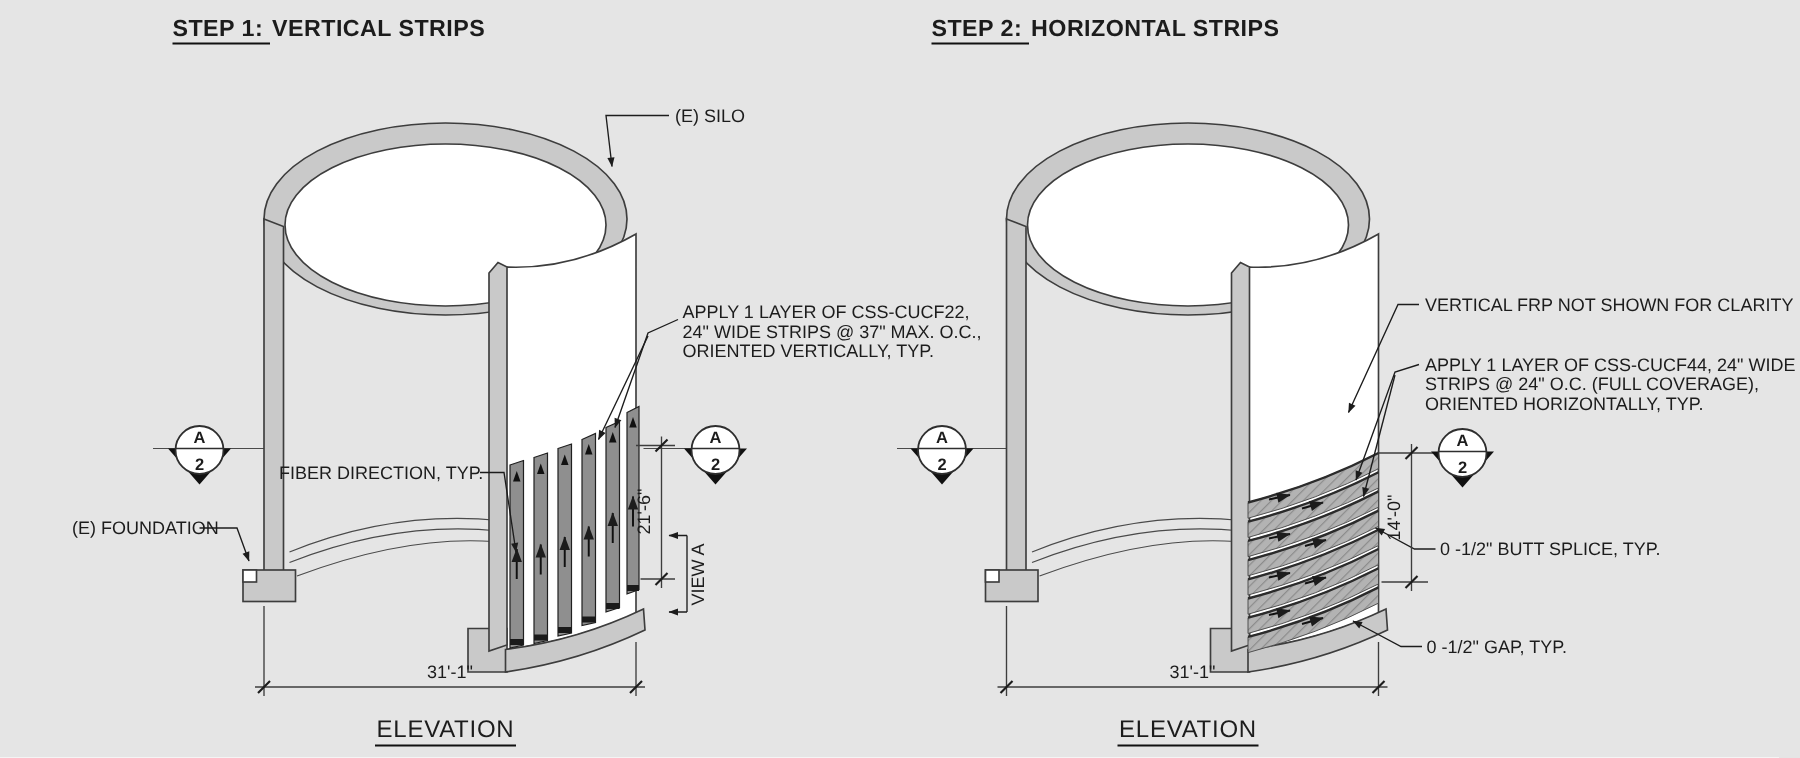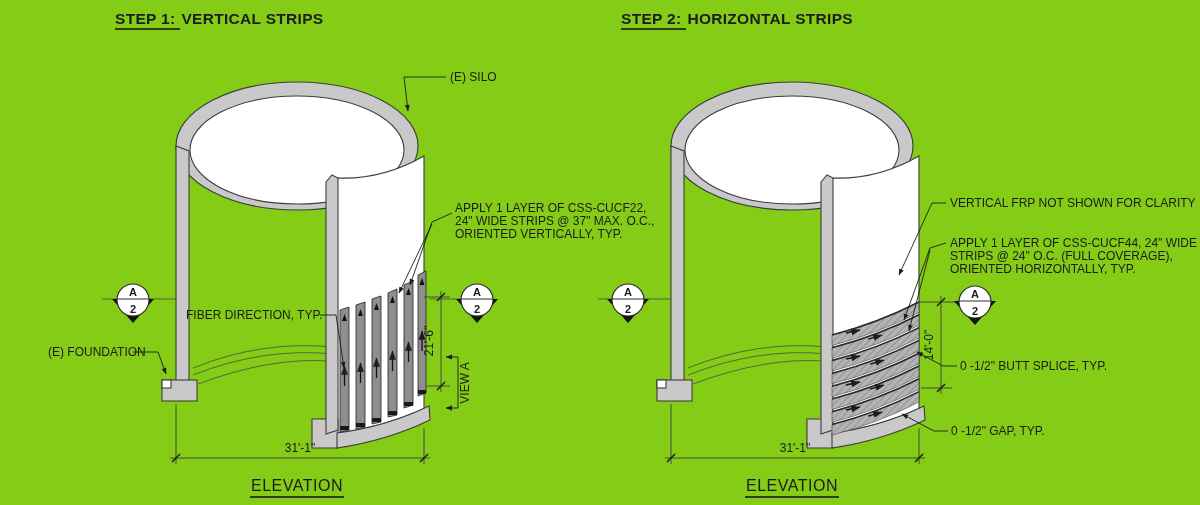--- a/index.html
+++ b/index.html
@@ -1,16 +1,16 @@
 <!DOCTYPE html>
 <html><head>
 <meta charset="utf-8">
 <style>
   html,body{margin:0;padding:0;background:#ffffff;}
-  .sheet{position:relative;width:1200px;height:505px;background:#84cc16;overflow:hidden;}
+  .sheet{position:relative;width:1200px;height:505px;background:#e5e5e5;overflow:hidden;}
   svg{display:block;font-family:"Liberation Sans", sans-serif;}
   text{fill:#1c1c1c;}
   .t-title{font-size:15.5px;font-weight:bold;letter-spacing:.3px;}
   .t-note{font-size:12px;}
   .t-dim{font-size:12px;}
   .t-cap{font-size:16px;letter-spacing:.5px;}
   .t-mark{font-size:11px;font-weight:bold;}
   .ln-thin{stroke:#4a4a4a;stroke-width:.8;fill:none;}
   .lead{stroke:#1c1c1c;stroke-width:.9;fill:none;}
   .dim{stroke:#3d3d3d;stroke-width:.9;fill:none;}

